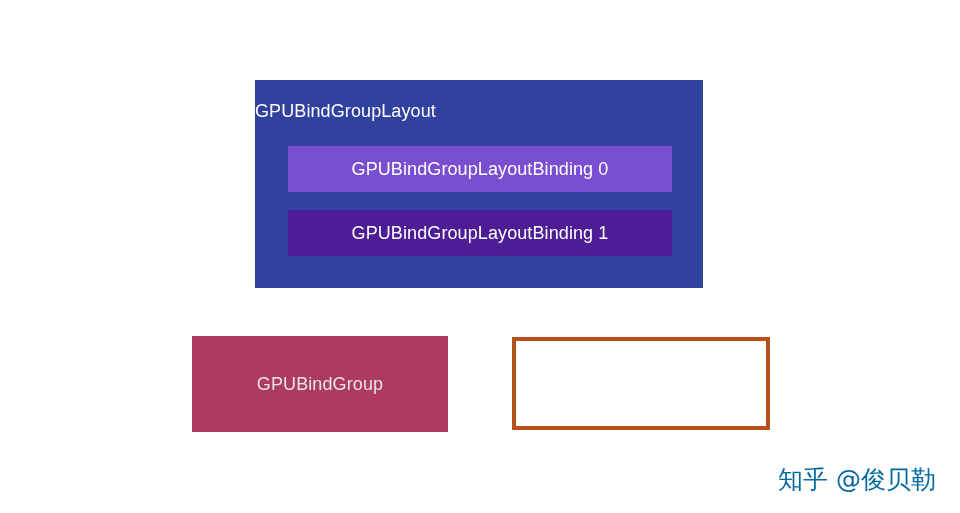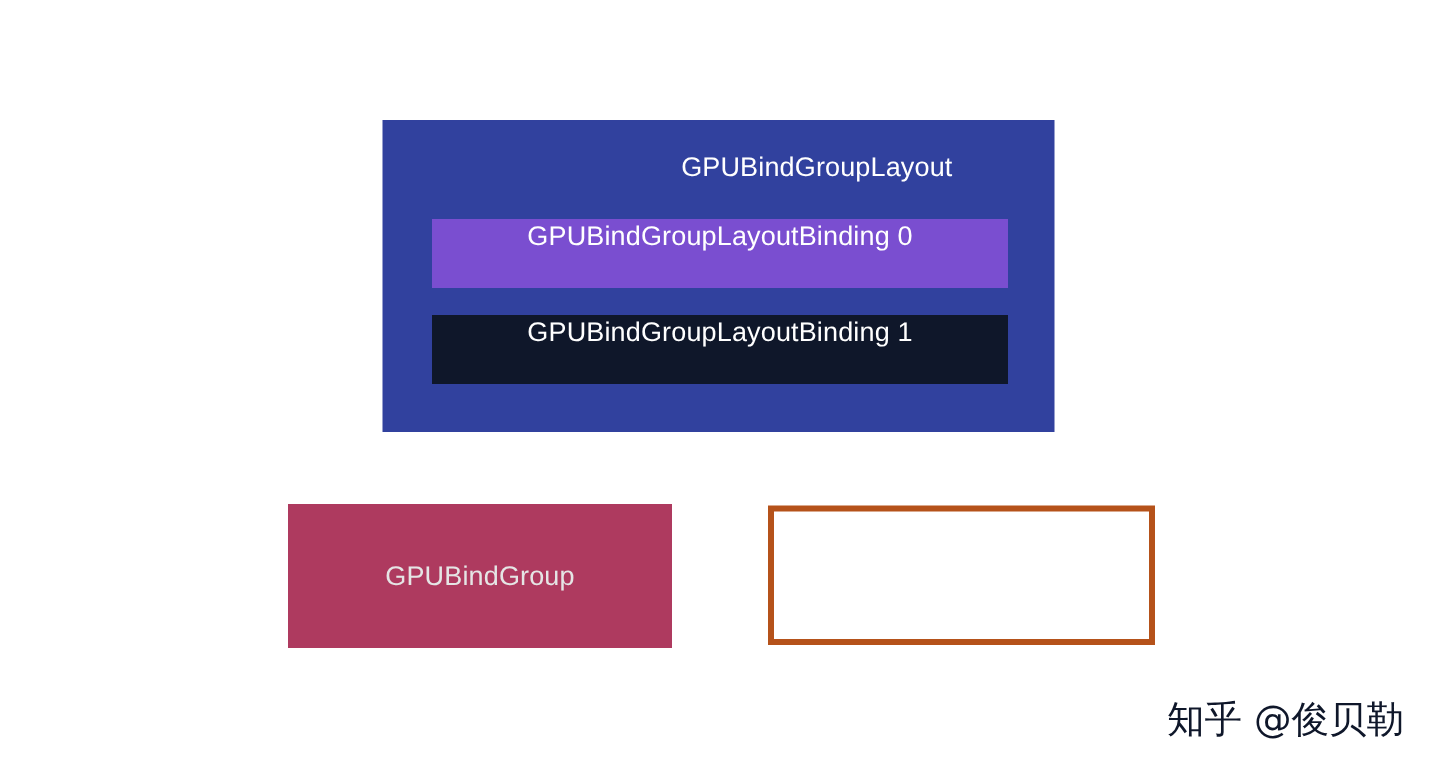--- a/index.html
+++ b/index.html
@@ -33,52 +33,53 @@
     height: 208px;
     background: #31419E;
     box-sizing: border-box;
   }
 
   .layout-title {
     position: absolute;
     left: 0;
     top: 20px;
     width: 380px;
-    text-align: right;
+    text-align: left;
     color: #ffffff;
     font-size: 18px;
     line-height: 22px;
     letter-spacing: 0.1px;
     white-space: nowrap;
   }
 
   .binding-box {
     position: absolute;
     left: 33px;
     width: 384px;
     height: 46px;
     display: flex;
+    align-items: center;
     justify-content: center;
     box-sizing: border-box;
   }
   .binding-box .binding-label {
     color: #ffffff;
     font-size: 18px;
     line-height: 22px;
     letter-spacing: 0.1px;
     white-space: nowrap;
   }
 
   .binding-0 {
     top: 66px;
     background: #7A4ED0;
   }
   .binding-1 {
     top: 130px;
-    background: #0f172a;
+    background: #4c1d95;
   }
 
   
   .bindgroup-box {
     position: absolute;
     left: 192px;
     top: 336px;
     width: 256px;
     height: 96px;
     background: #AE3A5F;
@@ -105,21 +106,21 @@
     background: #ffffff;
     border: 4px solid #B5521A;
     box-sizing: border-box;
   }
 
   
   .watermark {
     position: absolute;
     right: 24px;
     bottom: 18px;
-    color: #0f172a;
+    color: #0369a1;
     font-size: 25px;
     line-height: 30px;
     white-space: nowrap;
     font-family: "DejaVu Sans", sans-serif;
     user-select: none;
   }
 </style>
 </head>
 <body>
 

